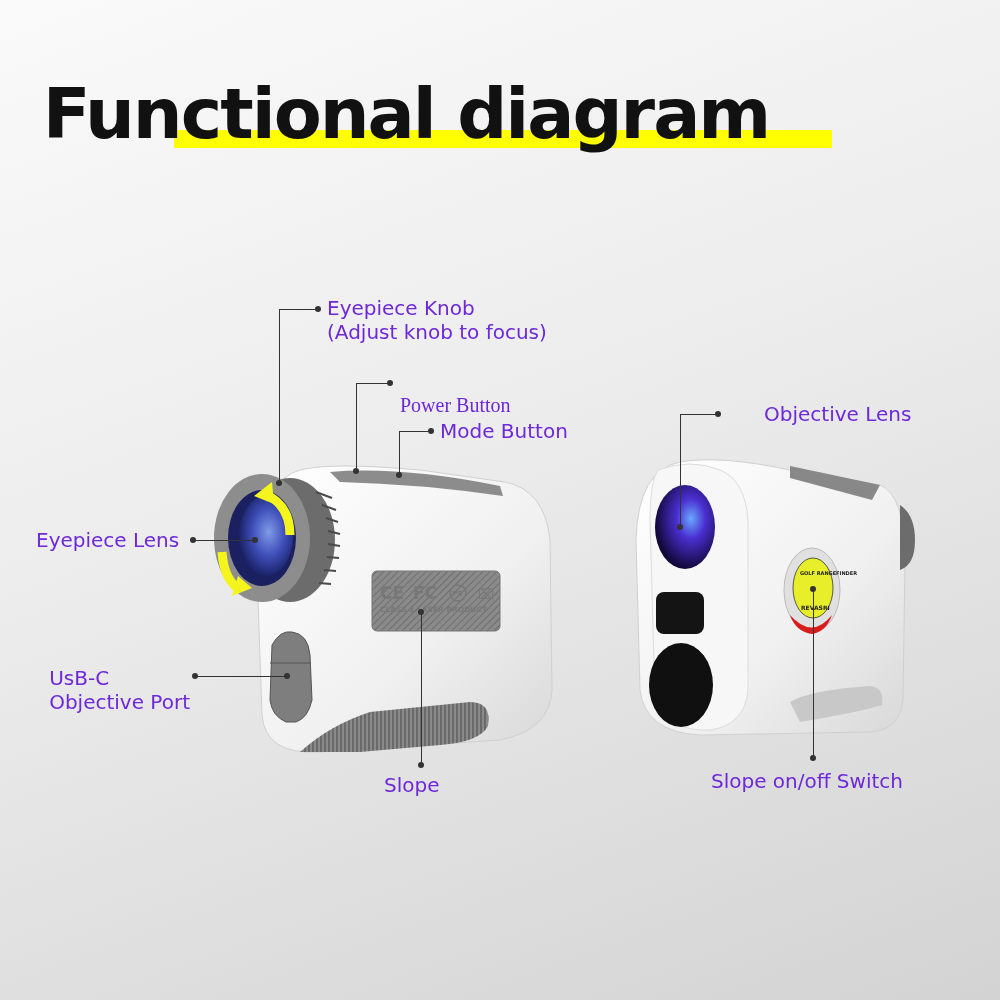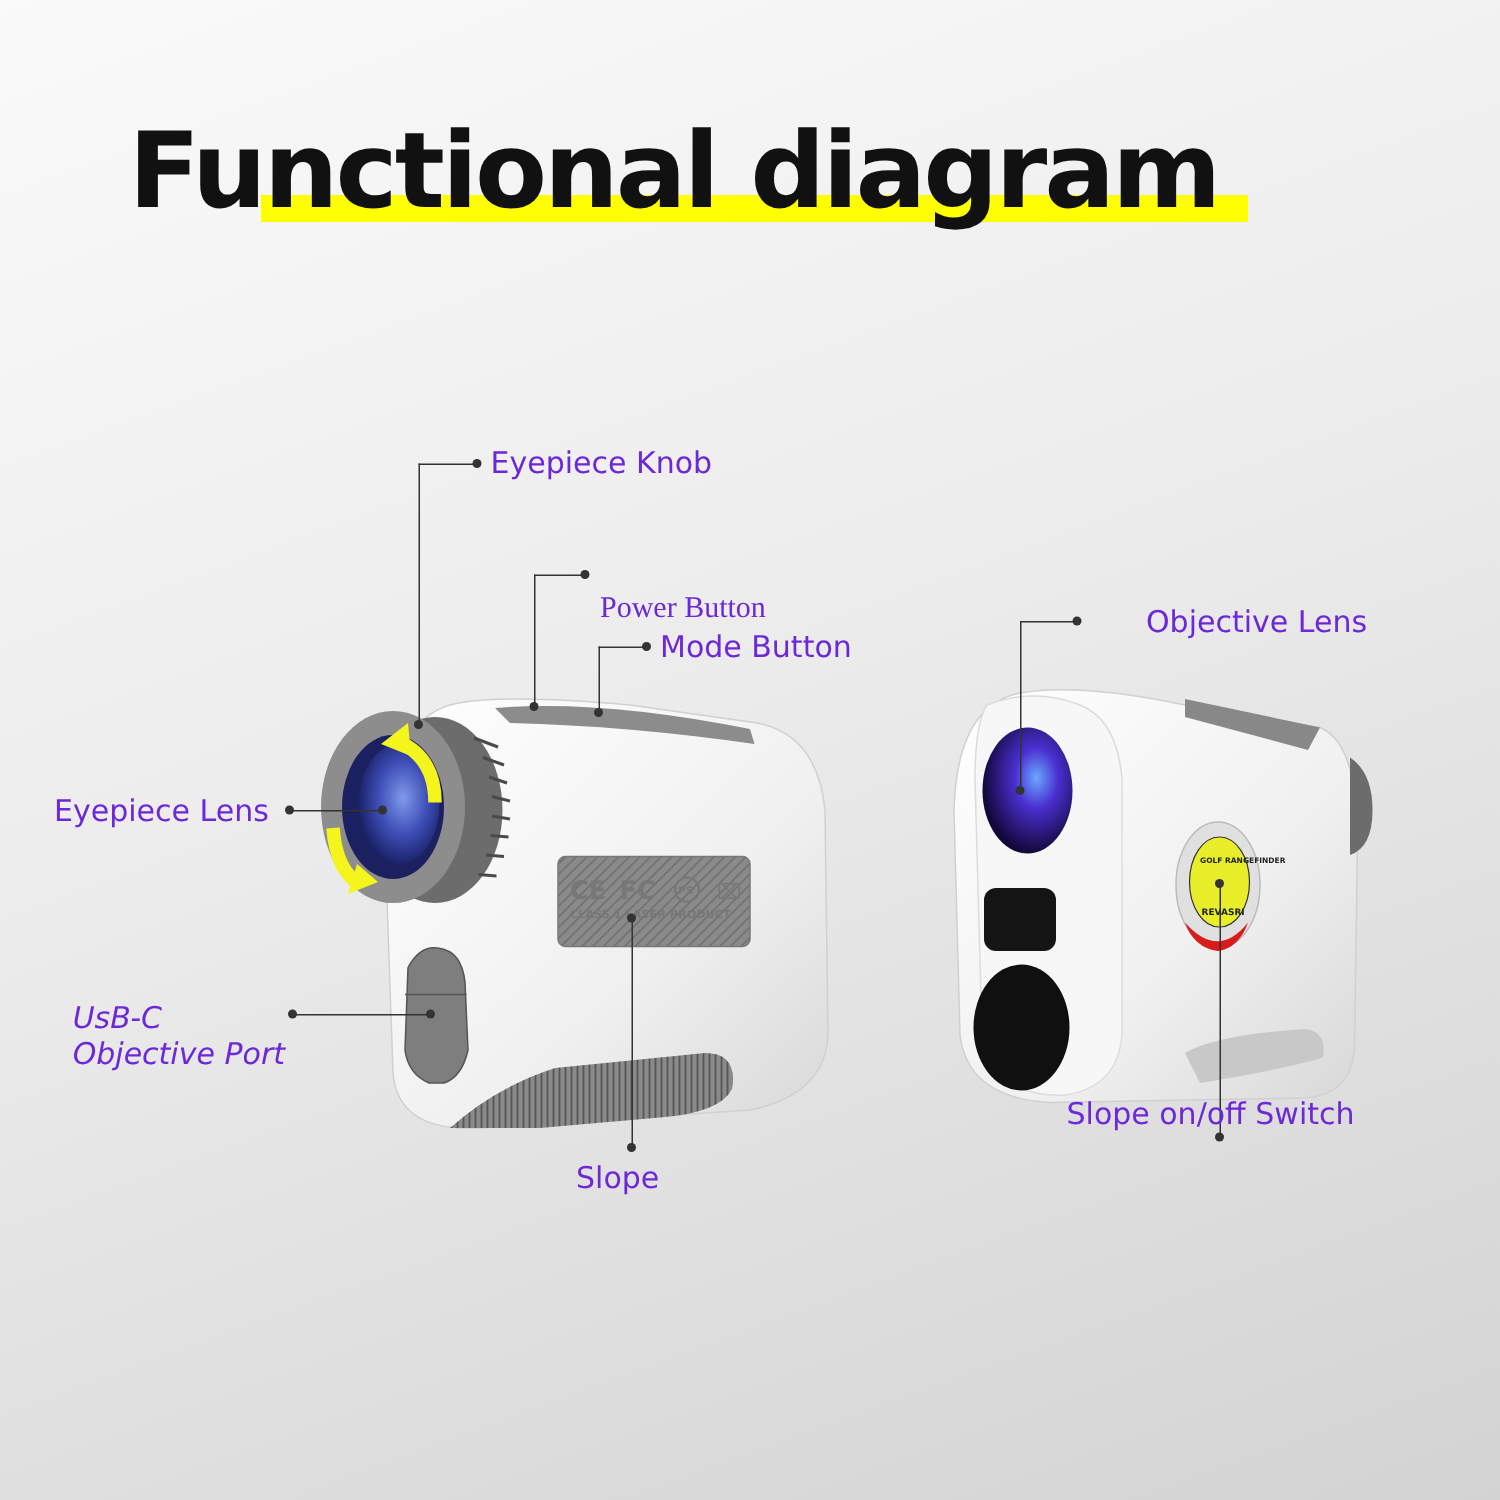--- a/index.html
+++ b/index.html
@@ -2,21 +2,21 @@
 <html><head>
 <meta charset="utf-8">
 <style>
   html, body { margin:0; padding:0; }
   body {
     width:1000px; height:1000px; position:relative; overflow:hidden;
     background: linear-gradient(160deg, #fafafa 0%, #ececec 45%, #d3d3d3 100%);
     font-family: "DejaVu Sans", sans-serif;
     color:#1a1a1a;
   }
-  .title-wrap { position:absolute; left:0; top:72px; width:812px; text-align:center;padding-left:43px; }
+  .title-wrap { position:absolute; left:0; top:72px; width:812px; text-align:center; }
   .title-hl {
     position:absolute; left:174px; top:130px; width:658px; height:18px;
     background:#ffff00;
   }
   .title {
     position:relative; display:inline-block;
     font-family: "DejaVu Sans", sans-serif; font-weight:bold;
     font-size:70px; letter-spacing:-2px; color:#111;
     line-height:84px;
   }
@@ -125,40 +125,41 @@
     <path d="M790 702 Q810 690 870 686 Q885 688 882 705 Q860 712 800 722 Z" fill="#c8c8c8"></path>
   </g>
 </svg>
 
 <div class="line" style="left:279px;top:309px;width:39px;height:1px;"></div>
 <div class="dot" style="left:315px;top:306px;"></div>
 <div class="line" style="left:279px;top:309px;width:1px;height:173px;"></div>
 <div class="dot" style="left:276px;top:480px;"></div>
 <div class="label" style="left:327px;top:296px;">
   <div>Eyepiece Knob</div>
+  <div>(Adjust knob to focus)</div>
 </div>
 
 <div class="line" style="left:356px;top:383px;width:34px;height:1px;"></div>
 <div class="dot" style="left:387px;top:380px;"></div>
 <div class="line" style="left:356px;top:383px;width:1px;height:88px;"></div>
 <div class="dot" style="left:353px;top:468px;"></div>
 <div class="label" style="left:400px;top:393px;font-family:Liberation Serif, serif;">Power Button</div>
 
 <div class="line" style="left:399px;top:431px;width:32px;height:1px;"></div>
 <div class="dot" style="left:428px;top:428px;"></div>
 <div class="line" style="left:399px;top:431px;width:1px;height:44px;"></div>
 <div class="dot" style="left:396px;top:472px;"></div>
 <div class="label" style="left:440px;top:419px;text-align:center;">Mode Button</div>
 
 <div class="label right" style="left:36px;top:528px;">Eyepiece Lens</div>
 <div class="dot" style="left:190px;top:537px;"></div>
 <div class="line" style="left:193px;top:540px;width:62px;height:1px;"></div>
 <div class="dot" style="left:252px;top:537px;"></div>
 
-<div class="label right" style="right:810px;top:666px;font-style:italic;">
+<div class="label right" style="right:810px;top:666px;">
   <div style="padding-right:14px;">UsB-C</div>
   <div>Objective Port</div>
 </div>
 <div class="dot" style="left:192px;top:673px;"></div>
 <div class="line" style="left:195px;top:676px;width:92px;height:1px;"></div>
 <div class="dot" style="left:284px;top:673px;"></div>
 
 <div class="dot" style="left:418px;top:609px;"></div>
 <div class="line" style="left:421px;top:612px;width:1px;height:153px;"></div>
 <div class="dot" style="left:418px;top:762px;"></div>
@@ -166,13 +167,13 @@
 
 <div class="dot" style="left:677px;top:524px;"></div>
 <div class="line" style="left:680px;top:414px;width:1px;height:113px;"></div>
 <div class="line" style="left:680px;top:414px;width:38px;height:1px;"></div>
 <div class="dot" style="left:715px;top:411px;"></div>
 <div class="label" style="left:764px;top:402px;">Objective Lens</div>
 
 <div class="dot" style="left:810px;top:586px;"></div>
 <div class="line" style="left:813px;top:589px;width:1px;height:168px;"></div>
 <div class="dot" style="left:810px;top:755px;"></div>
-<div class="label" style="left:711px;top:730px;">Slope on/off Switch</div>
+<div class="label" style="left:711px;top:769px;">Slope on/off Switch</div>
 
 </body></html>

